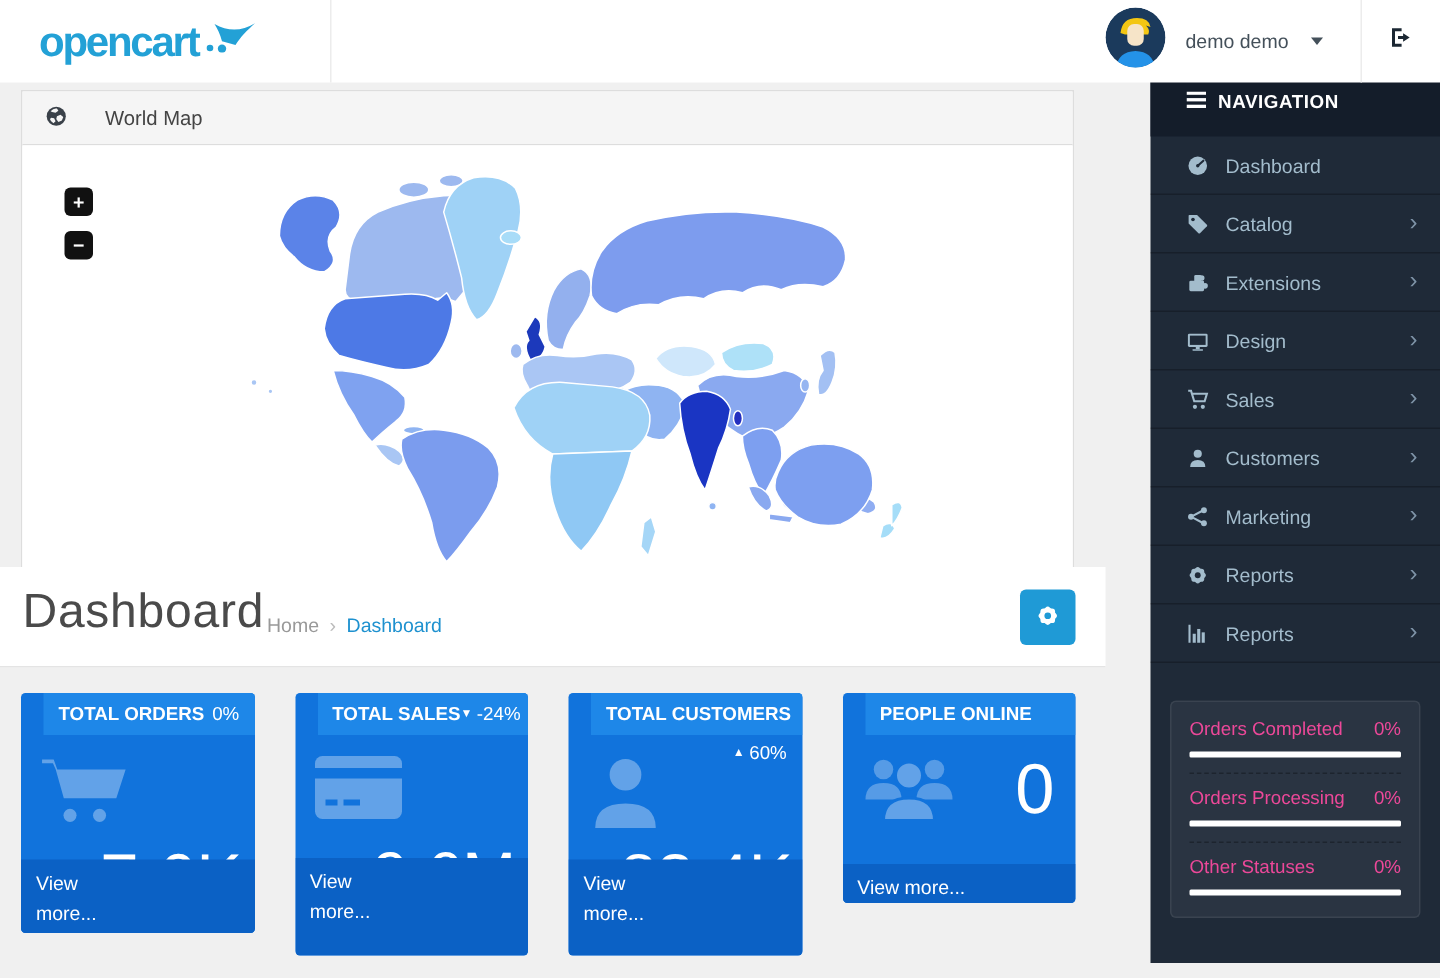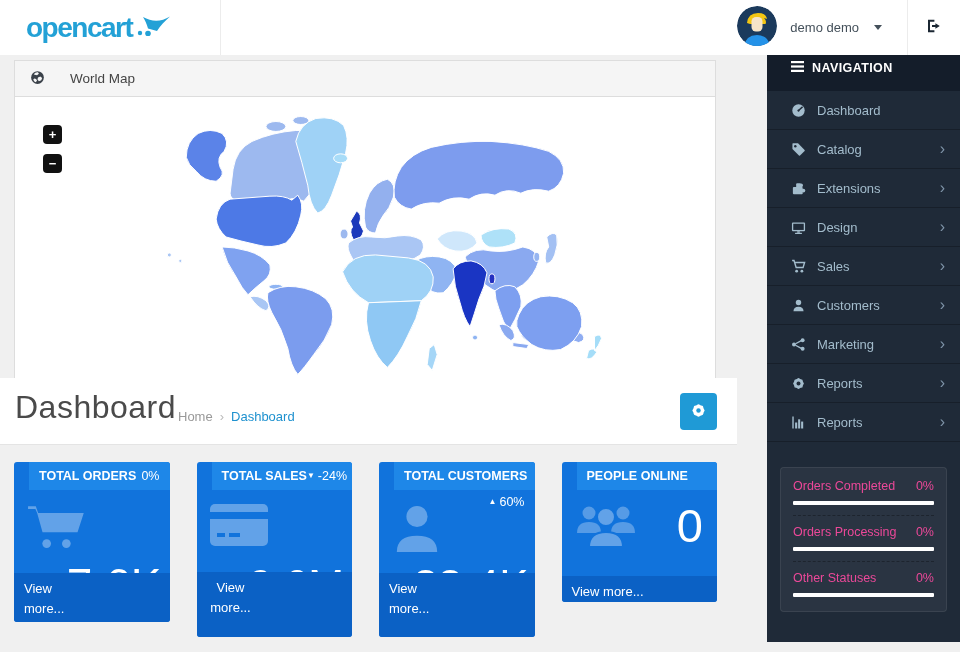--- a/index.html
+++ b/index.html
@@ -35,21 +35,21 @@
   .page-header{position:absolute;left:0;top:323px;width:737px;height:67px;background:#fff;border-bottom:1px solid #e4e4e4;box-sizing:border-box;}
   .page-title{position:absolute;left:15px;top:11px;font-size:32px;font-weight:300;color:#4a4a4a;margin:0;letter-spacing:.5px;}
   .breadcrumb{position:absolute;left:178px;top:31px;font-size:13px;color:#999;display:flex;gap:7px;align-items:center;}
   .breadcrumb .sep{color:#bbb;}
   .breadcrumb .crumb-link{color:var(--link);cursor:pointer;}
   .settings-button{position:absolute;right:20px;top:15px;width:37px;height:37px;background:var(--accent);
                    border:none;border-radius:4px;display:flex;align-items:center;justify-content:center;cursor:pointer;}
   
   .tiles{position:absolute;left:14px;top:407px;width:703px;display:flex;gap:27px;align-items:flex-start;}
   .tile{position:relative;flex:1;border-radius:3px;overflow:hidden;background:var(--tile-body);color:#fff;padding-left:15px;}
-  .tile--orders{height:160px;} .tile--sales{height:175px;text-align:center;} .tile--customers{height:175px;} .tile--online{height:140px;}
+  .tile--orders{height:160px;} .tile--sales{height:175px;} .tile--customers{height:175px;} .tile--online{height:140px;}
   .tile-header{height:28px;background:var(--tile-header);display:flex;align-items:center;justify-content:space-between;
                padding:0 10px;font-size:12.5px;font-weight:bold;white-space:nowrap;}
   .tile-change{font-size:12.5px;font-weight:normal;display:flex;align-items:center;gap:3px;}
   .tile-change .trend{font-size:8px;line-height:1;}
   .tile--customers .tile-change{position:absolute;top:33px;right:10px;}
   .tile-icon{position:absolute;left:13px;top:42px;}
   .tile--online .tile-icon{top:38px;}
   .tile-icon svg{display:block;fill:rgba(255,255,255,.34);}
   .tile-value{position:absolute;font-size:45px;line-height:1;color:#fff;}
   .tile--orders  .tile-value{right:8px;bottom:14px;font-size:46px;}

